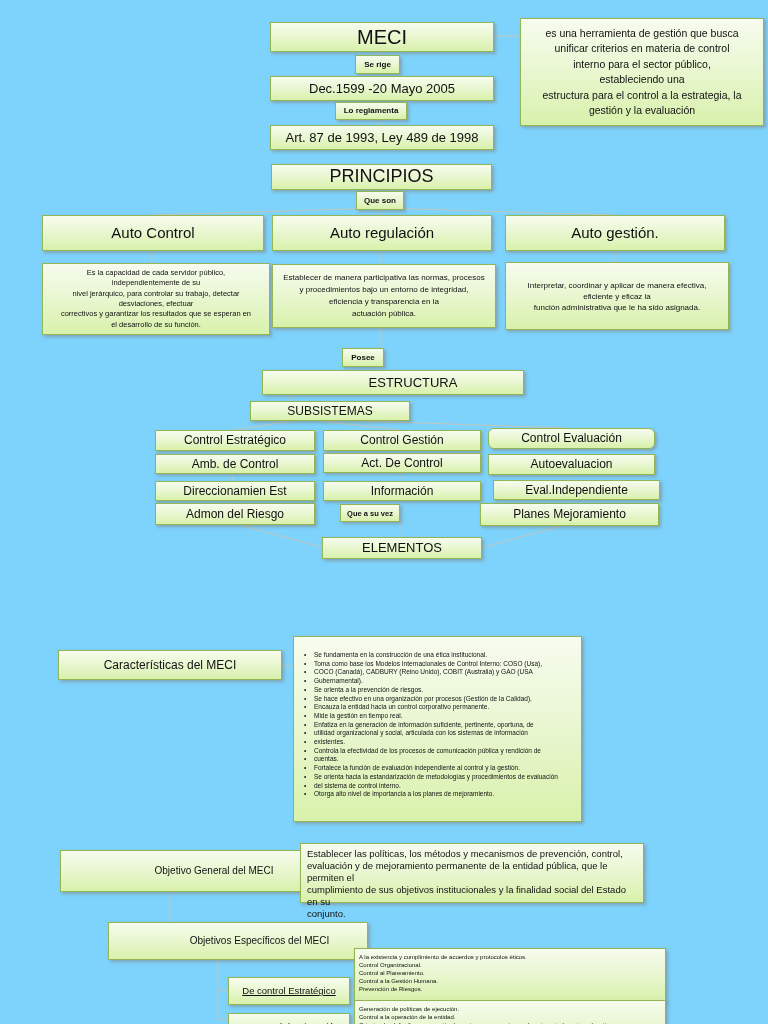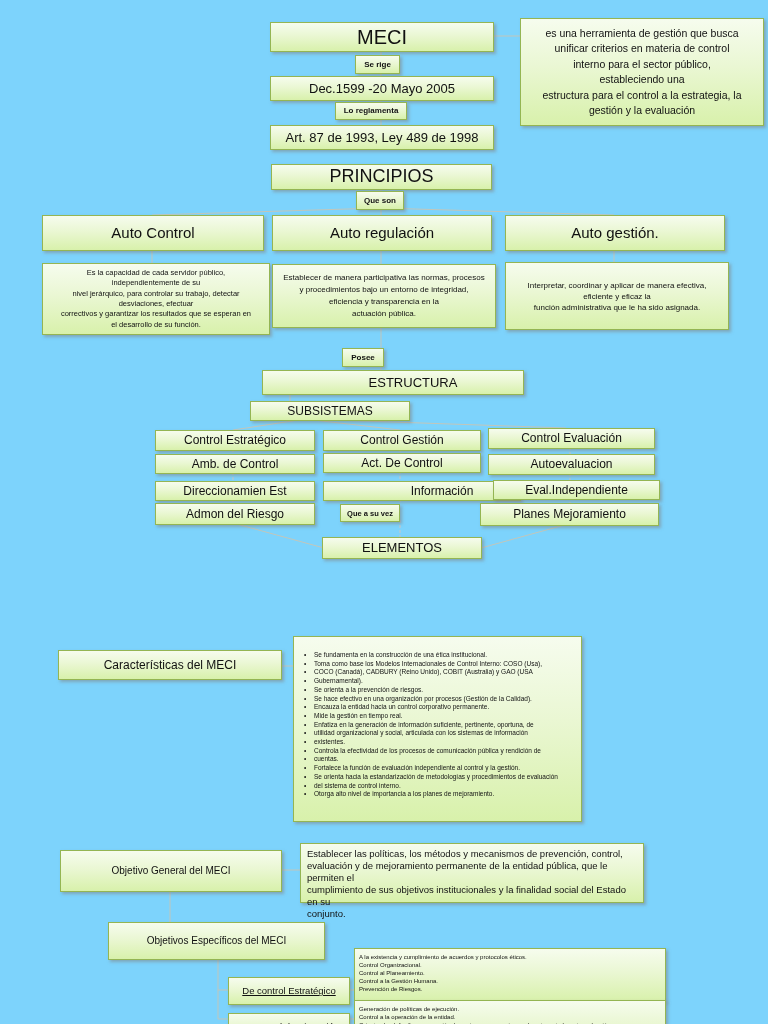--- a/index.html
+++ b/index.html
@@ -11,21 +11,21 @@
         border:1px solid #94b553;
         box-shadow:2px 2px 3px rgba(130,130,130,0.55);
         display:flex;align-items:center;justify-content:center;
         text-align:center;line-height:1.2;color:#111;}
   .edge{font-weight:bold;font-size:8px;}
   .pre{white-space:pre-line;}
   .title-xl{font-size:20px;}
   .t13{font-size:13px;}
   .t12{font-size:12px;}
   .t15{font-size:15px;}
-  .t10{font-size:10px;}
+  .t10{font-size:10px;padding-left:43px;}
   .left{text-align:left;justify-content:flex-start;align-items:flex-start;}
   .bullets{font-size:6.5px;line-height:8.7px;padding:14px 6px 4px 8px;}
   .bullets ul{margin:0;padding:0 0 0 10px;list-style:none;}
   .bullets li{position:relative;padding-left:2px;}
   .bullets li::before{content:"•";position:absolute;left:-8px;}
   .smalldesc{font-size:6px;line-height:8px;padding:4px 4px;}
 </style>
 </head>
 <body>
 
@@ -118,24 +118,24 @@
 
   <div class="node t12" style="left:250px;top:401px;width:158px;height:18px;">SUBSISTEMAS</div>
 
   <div class="node t12" style="left:155px;top:430px;width:158px;height:19px;">Control Estratégico</div>
   <div class="node t12" style="left:155px;top:454px;width:158px;height:18px;">Amb.  de Control</div>
   <div class="node t12" style="left:155px;top:481px;width:158px;height:18px;">Direccionamien Est</div>
   <div class="node t12" style="left:155px;top:503px;width:158px;height:20px;">Admon del Riesgo</div>
 
   <div class="node t12" style="left:323px;top:430px;width:156px;height:19px;">Control Gestión</div>
   <div class="node t12" style="left:323px;top:453px;width:156px;height:18px;">Act. De Control</div>
-  <div class="node t12" style="left:323px;top:481px;width:156px;height:18px;padding-left:40px;">Información</div>
+  <div class="node t12" style="left:323px;top:481px;width:156px;height:18px;">Información</div>
   <div class="node edge" style="left:340px;top:504px;width:58px;height:16px;font-size:7.5px;">Que a su vez</div>
 
-  <div class="node t12" style="left:488px;top:428px;width:165px;height:19px;">Control Evaluación</div>
+  <div class="node t12" style="left:488px;top:428px;width:165px;height:19px;border-radius:6px;">Control Evaluación</div>
   <div class="node t12" style="left:488px;top:454px;width:165px;height:19px;">Autoevaluacion</div>
   <div class="node t12" style="left:493px;top:480px;width:165px;height:18px;">Eval.Independiente</div>
   <div class="node t12" style="left:480px;top:503px;width:177px;height:21px;">Planes Mejoramiento</div>
 
   <div class="node t13" style="left:322px;top:537px;width:158px;height:20px;">ELEMENTOS</div>
 
   <div class="node t12" style="left:58px;top:650px;width:222px;height:28px;">Características del MECI</div>
 
   <div class="node bullets left" style="left:293px;top:636px;width:273px;height:166px;">
     <ul>

